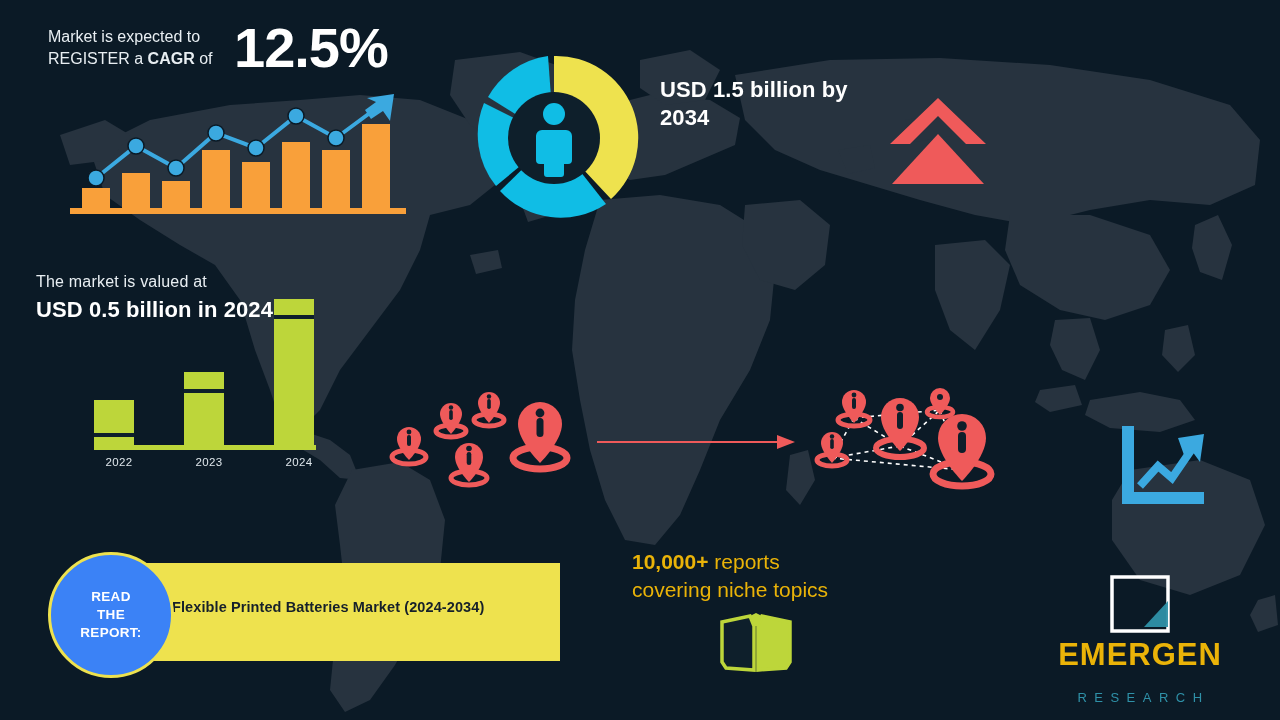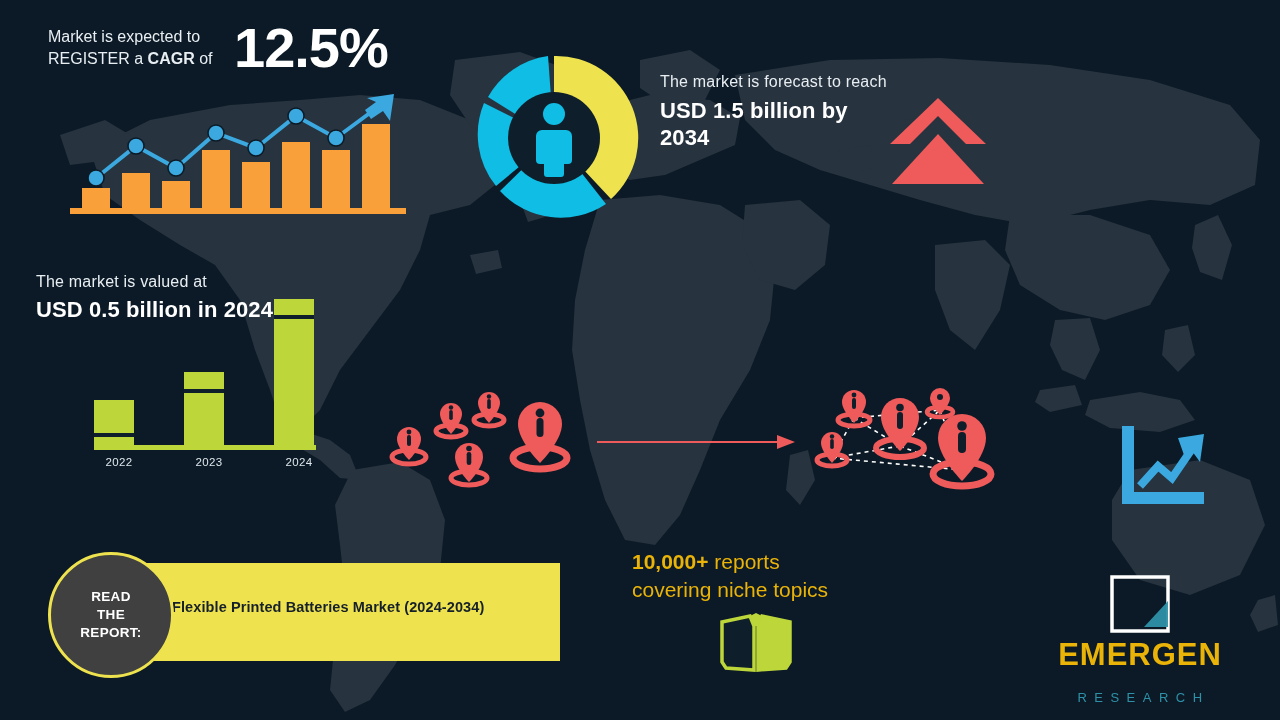--- a/index.html
+++ b/index.html
@@ -47,21 +47,21 @@
     left:632px;top:548px;color:#eab308;font-size:21px;line-height:1.35;
   }
   .reports b{font-weight:700;}
 
   
   .cta-band{
     left:145px;top:563px;width:415px;height:98px;background:#eee24e;
   }
   .cta-circle{
     left:48px;top:552px;width:120px;height:120px;border-radius:50%;
-    background:#404040;border:3px solid #eee24e;
+    background:#3b82f6;border:3px solid #eee24e;
     display:flex;align-items:center;justify-content:center;
     text-align:center;
   }
   .cta-circle span{
     color:#ffffff;font-weight:700;font-size:13.5px;line-height:1.35;
     letter-spacing:.3px;
   }
   .cta-title{
     left:172px;top:599px;color:#16202a;font-weight:700;font-size:14.5px;
     letter-spacing:.1px;
@@ -201,21 +201,20 @@
     <circle cx="86" cy="86" r="46" fill="#0e1f2b"></circle>
 
     <g fill="#10bde5">
       <circle cx="86" cy="62" r="11"></circle>
       <path d="M74 78 h24 a6 6 0 0 1 6 6 v24 a4 4 0 0 1 -4 4 h-4 v10 a3 3 0 0 1 -3 3 h-14
                a3 3 0 0 1 -3 -3 v-10 h-4 a4 4 0 0 1 -4 -4 v-24 a6 6 0 0 1 6 -6 z"></path>
     </g>
   </svg>
 
   <div class="abs forecast">
-    <div class="lead">The market is forecast to reach</div>
     <div class="big">USD 1.5 billion by 2034</div>
   </div>
 
   <svg class="abs" style="left:888px;top:96px;" width="100" height="90" viewBox="0 0 100 90">
     <path d="M50 2 L98 48 L78 48 L50 20 L22 48 L2 48 Z" fill="#ef5a5a"></path>
     <path d="M50 38 L96 88 L4 88 Z" fill="#ef5a5a"></path>
   </svg>
 
 
   <div class="abs valued">

